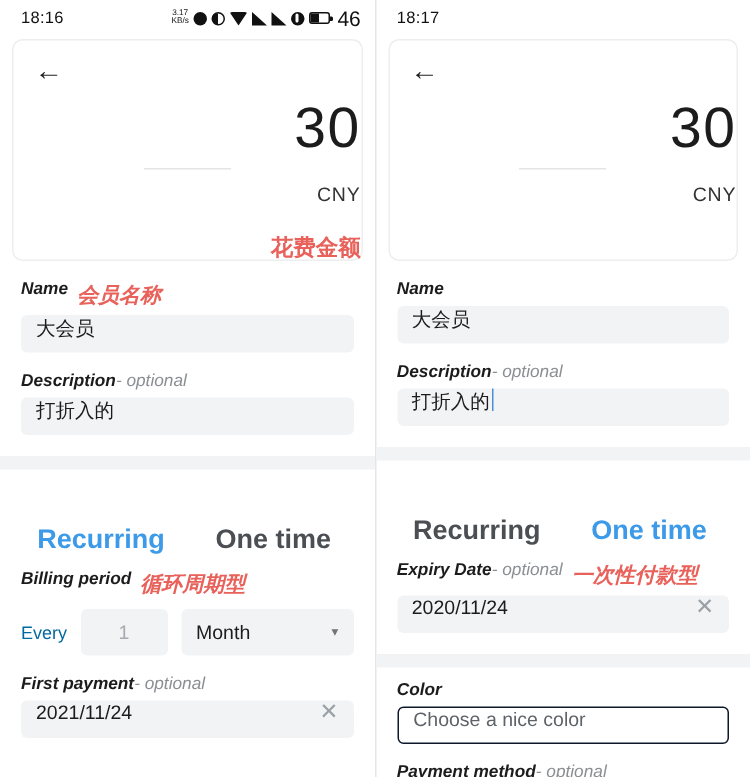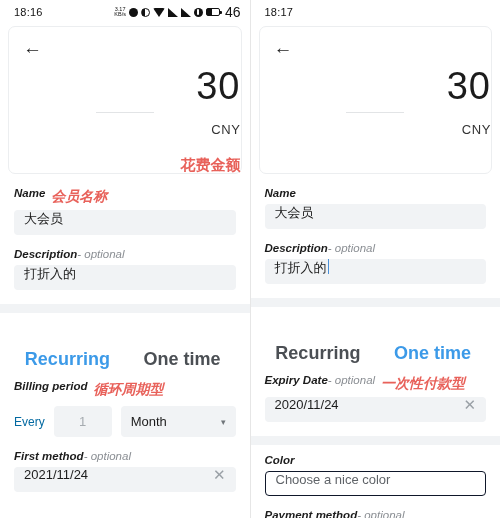--- a/index.html
+++ b/index.html
@@ -187,21 +187,21 @@
           </div>
           <div class="select">
             <span>Month</span>
             <span class="chev">▾</span>
           </div>
         </div>
       </div>
 
       <div class="fld">
         <div class="lbl">
-          <span>First method</span>
+          <span>First payment</span>
           <span class="opt">- optional</span>
         </div>
         <div class="input">
           <span>2021/11/24</span>
           <span class="clear-x">✕</span>
         </div>
       </div>
     </div>
 
   </div>

